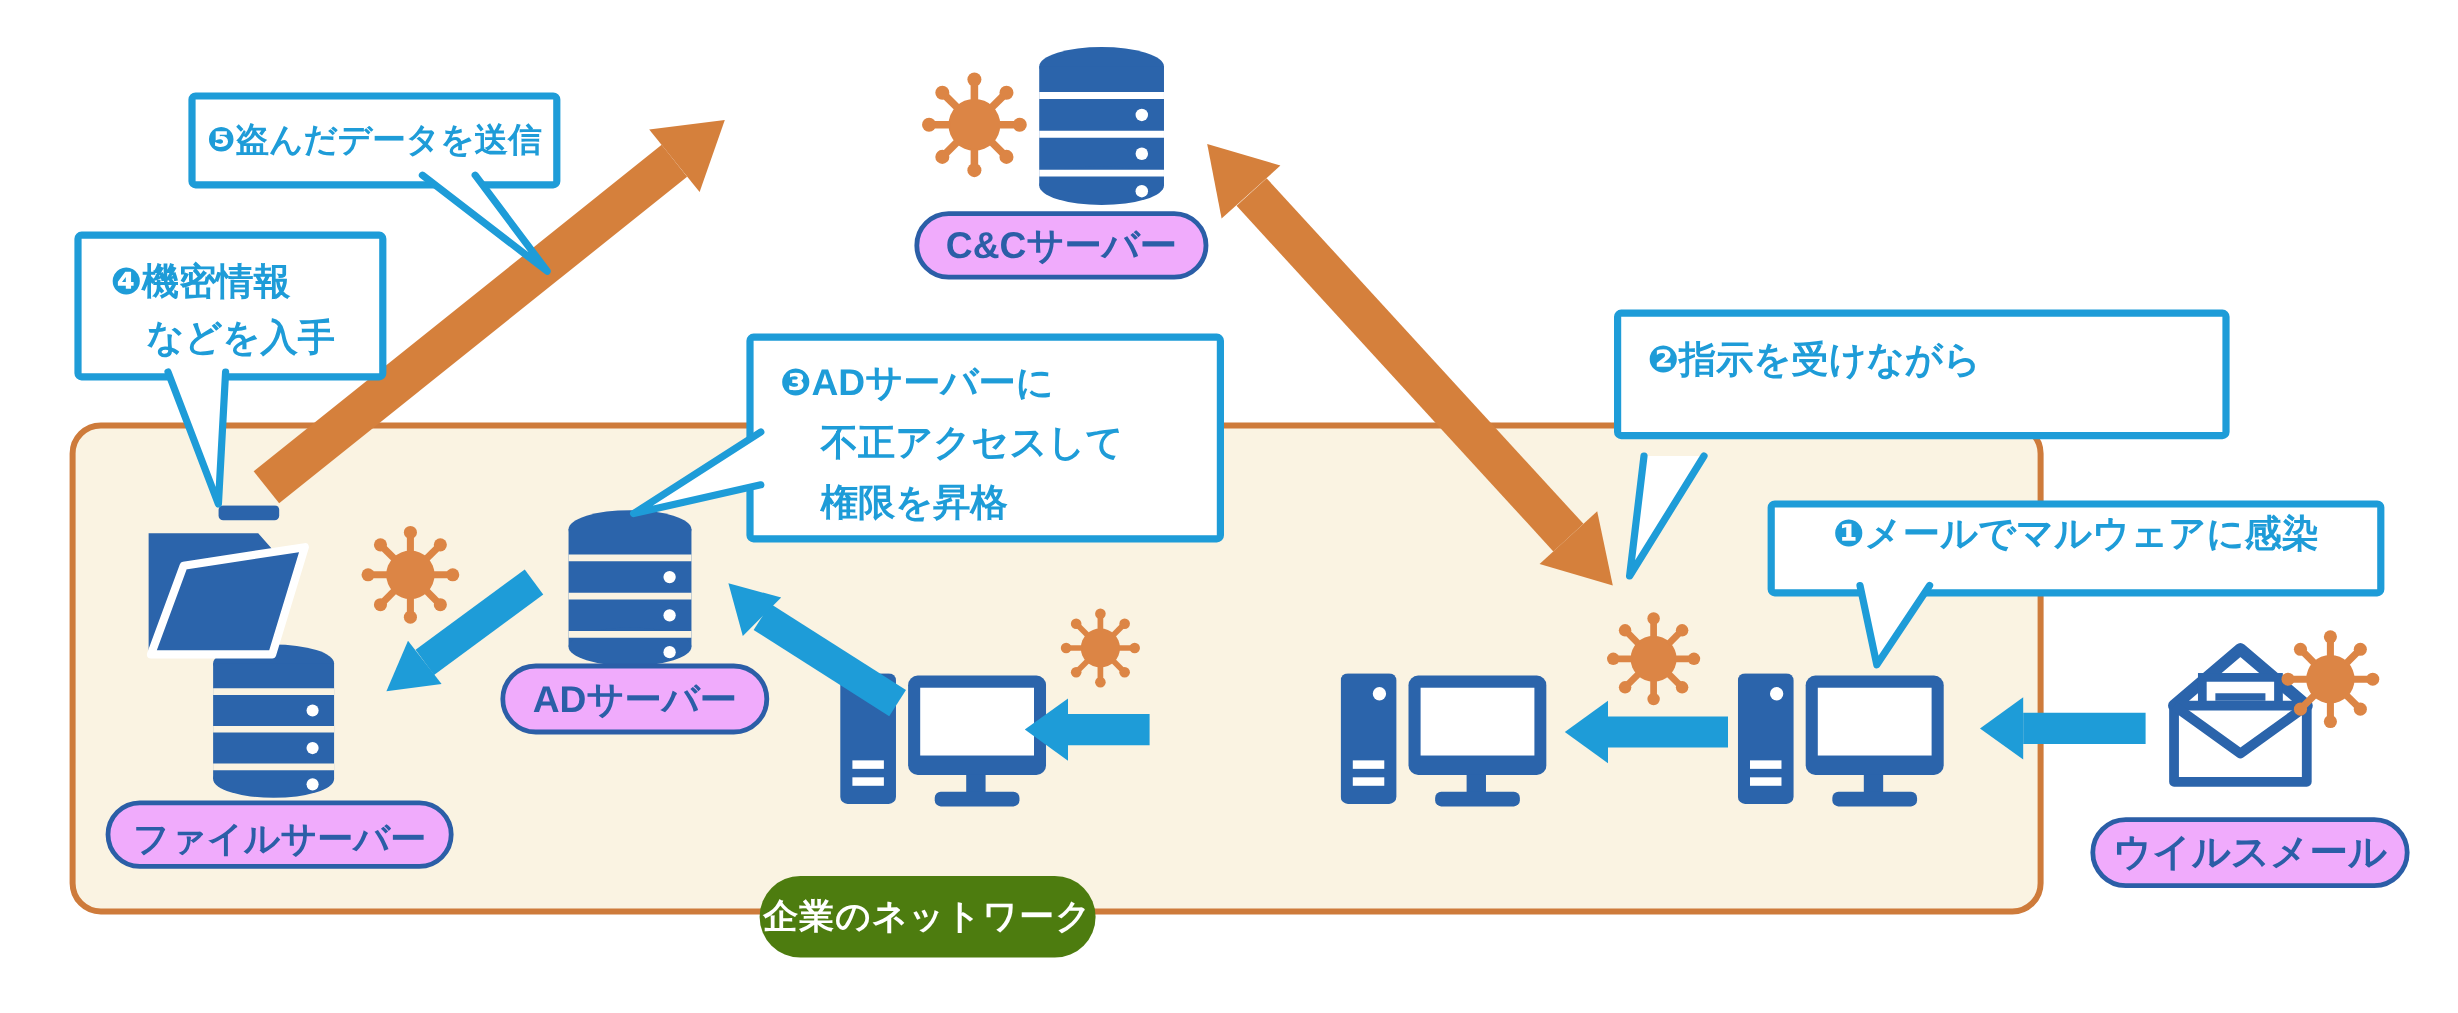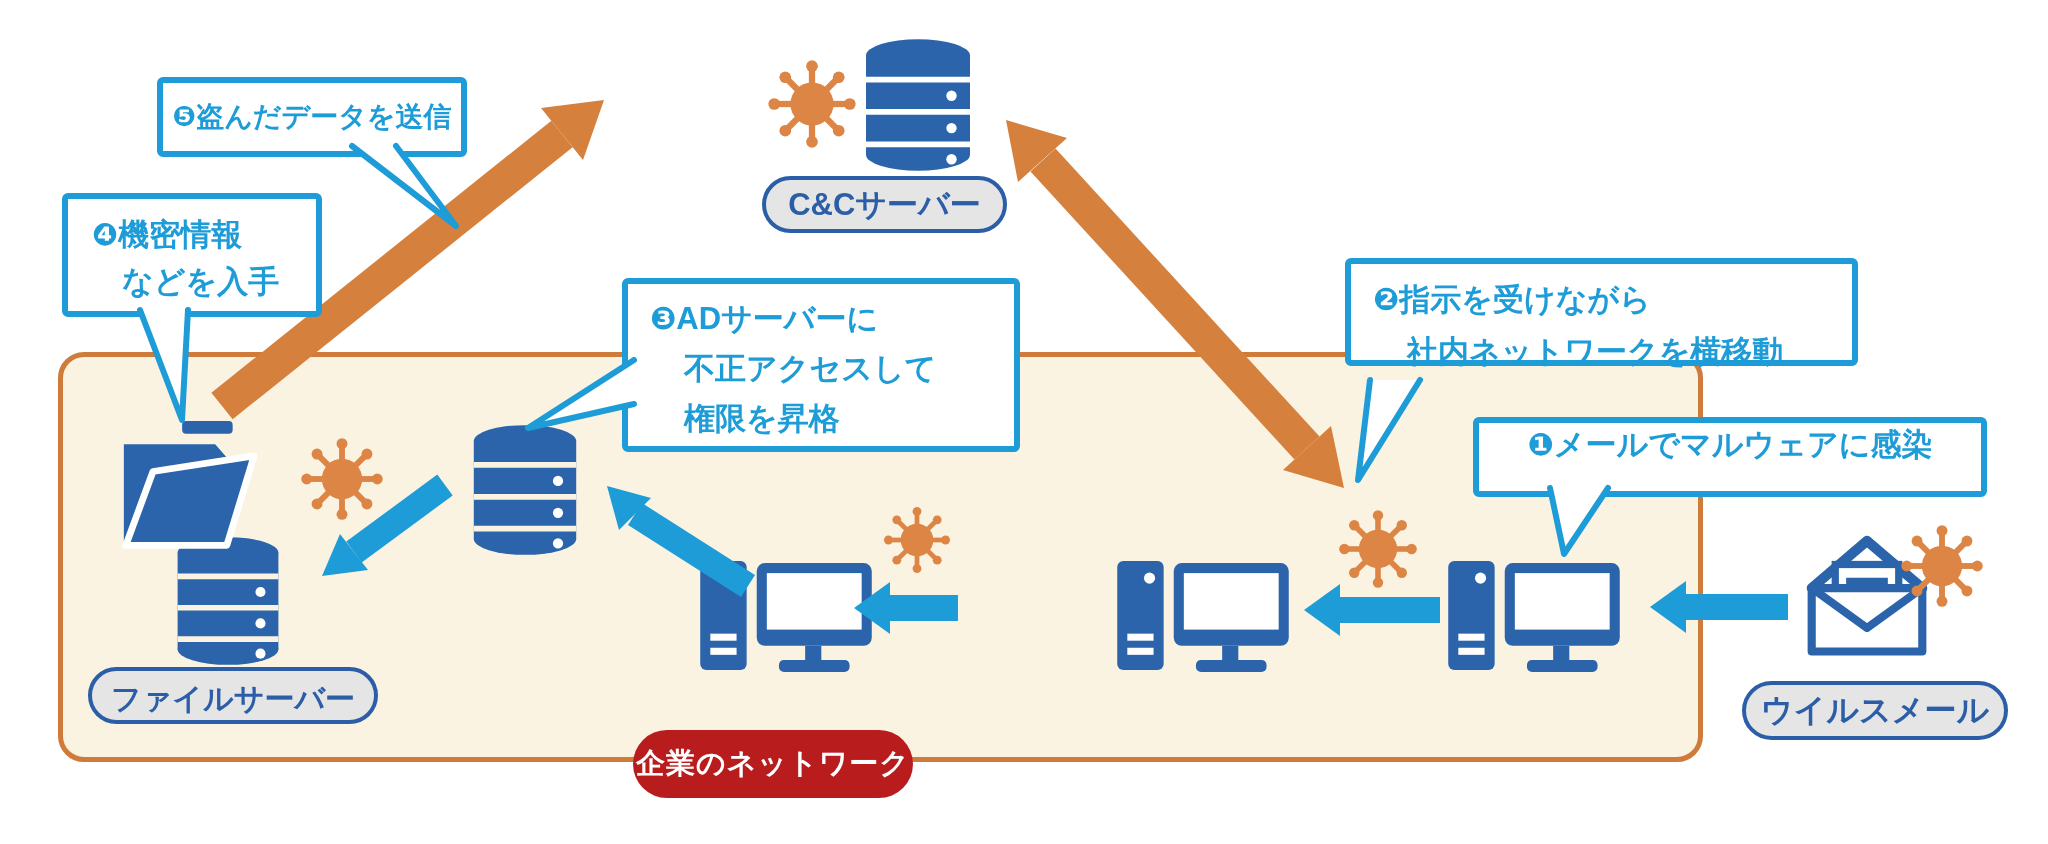--- a/index.html
+++ b/index.html
@@ -8,27 +8,27 @@
     font-family:"Liberation Sans","DejaVu Sans",sans-serif;font-weight:bold;
   }
   #stage *{box-sizing:border-box;}
   .abs{position:absolute;}
   
   .net-box{
     left:58px;top:352px;width:1645px;height:410px;
     background:#FAF3E2;border:5px solid #CE7B3B;border-radius:26px;z-index:1;
   }
   .net-pill{
-    left:633px;top:730px;width:280px;height:68px;background:#b91c1c;border-radius:34px;
+    left:633px;top:730px;width:280px;height:68px;background:#4d7c0f;border-radius:34px;
     color:#ffffff;font-size:29px;display:flex;align-items:center;justify-content:center;
     z-index:6;letter-spacing:1px;
   }
   
   .pill{
-    background:#e5e5e5;border:4px solid #2B5EA7;border-radius:32px;color:#2B5EA7;
+    background:#f0abfc;border:4px solid #2B5EA7;border-radius:32px;color:#2B5EA7;
     display:flex;align-items:center;justify-content:center;z-index:5;white-space:nowrap;
   }
   .pill-cc{left:762px;top:176px;width:245px;height:57px;font-size:31px;}
   .pill-ad{left:417px;top:553px;width:224px;height:59px;font-size:31px;}
   .pill-file{left:88px;top:667px;width:290px;height:57px;font-size:30px;align-items:flex-end;}
   .pill-mail{left:1742px;top:681px;width:266px;height:59px;font-size:32px;}
   
   .bubble{
     background:#ffffff;border:6px solid #1E9CD8;border-radius:6px;color:#1E9CD8;
     z-index:8;line-height:1.45;white-space:nowrap;
@@ -183,20 +183,23 @@
       <line x1="748" y1="586" x2="635" y2="514" stroke-width="26"></line>
       <polygon points="607,486 651,498 619,530" stroke="none"></polygon>
       <line x1="445" y1="485" x2="354" y2="552" stroke-width="26"></line>
       <polygon points="322,576 340,534 368,570" stroke="none"></polygon>
     </g>
   </svg>
 
   <div class="abs pill pill-cc">
       <span>C&amp;Cサーバー</span>
     </div>
+  <div class="abs pill pill-ad">
+      <span>ADサーバー</span>
+    </div>
   <div class="abs pill pill-file">
       <span>ファイルサーバー</span>
     </div>
   <div class="abs pill pill-mail">
       <span>ウイルスメール</span>
     </div>
   <div class="abs net-pill">
       <span>企業のネットワーク</span>
     </div>
 
@@ -207,21 +210,20 @@
     <span class="ln">❸ADサーバーに</span>
     <span class="ln ln2">不正アクセスして</span>
     <span class="ln ln3">権限を昇格</span>
   </div>
   <div class="abs bubble b4">
     <span class="ln">❹機密情報</span>
     <span class="ln ln2">などを入手</span>
   </div>
   <div class="abs bubble b2">
     <span class="ln">❷指示を受けながら</span>
-    <span class="ln ln2">社内ネットワークを横移動</span>
   </div>
   <div class="abs bubble b1">
     <span class="ln">❶メールでマルウェアに感染</span>
   </div>
 
   <svg class="abs tail-layer">
     <g fill="#ffffff" stroke="#1E9CD8" stroke-width="6" stroke-linejoin="round" stroke-linecap="round">
       <path d="M352,146 L456,226 L396,146"></path>
       <path d="M140,310 L182,420 L188,310"></path>
       <path d="M634,360 L528,428 L634,404"></path>

